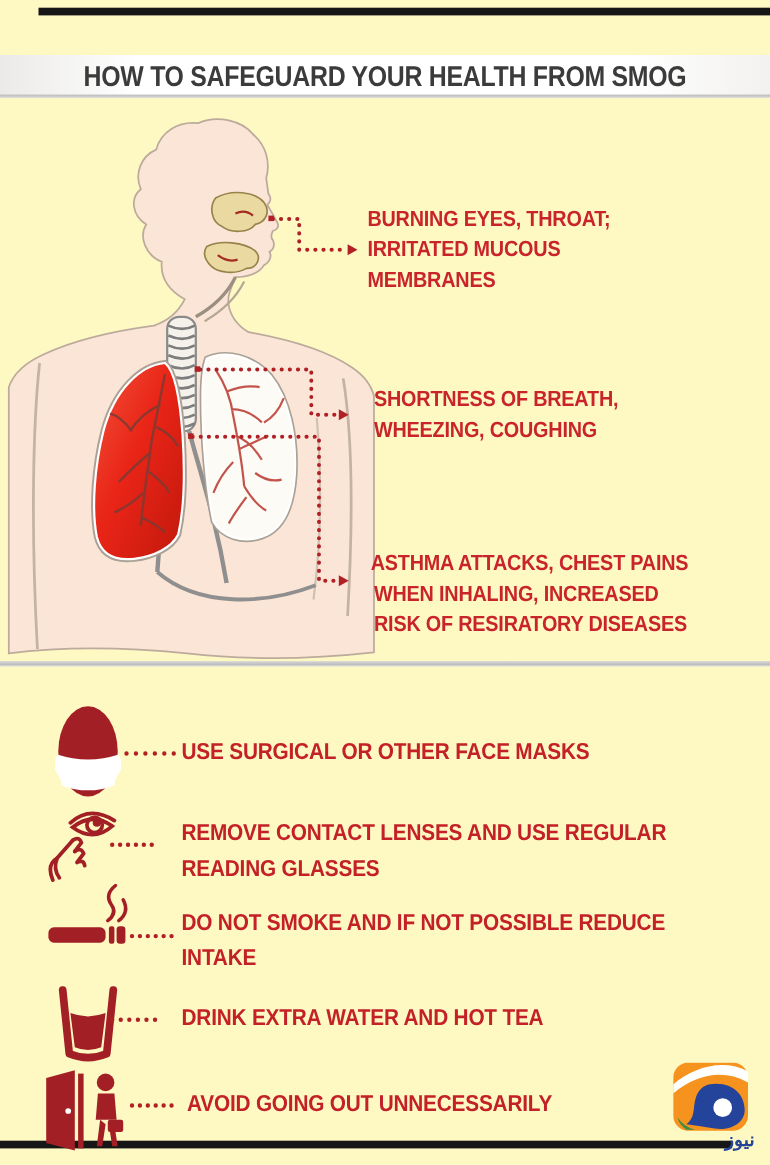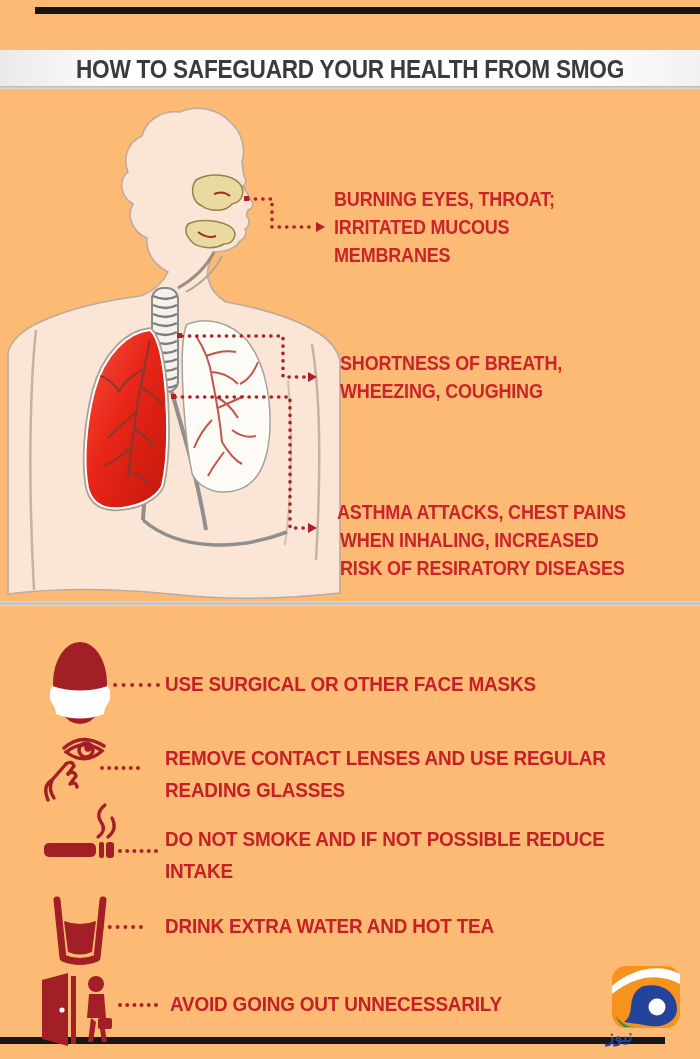--- a/index.html
+++ b/index.html
@@ -1,36 +1,36 @@
 <!DOCTYPE html>
 <html><head>
 <meta charset="utf-8">
 <style>
   html,body{margin:0;padding:0;background:#fff;}
-  #canvas{position:relative;width:700px;height:1059px;background:#fdba74;overflow:hidden;
+  #canvas{position:relative;width:700px;height:1059px;background:#fef9c3;overflow:hidden;
           font-family:"Liberation Sans",sans-serif;}
   .abs{position:absolute;}
   .edgebar{position:absolute;background:#161616;height:7px;}
   .titleband{position:absolute;left:0;top:50px;width:700px;height:37px;
              background:linear-gradient(to right,#ebeae8,#ffffff 18%,#ffffff 82%,#f2f1ef);}
   .titlerule{position:absolute;left:0;top:86px;width:700px;height:3px;
              background:linear-gradient(to bottom,#b9b9b9,#dddddd);}
   .midrule{position:absolute;left:0;top:601px;width:700px;height:5px;
            background:linear-gradient(to bottom,#d9d9d9,#bdbdbd 60%,#e3e3e3);}
   .title{position:absolute;left:0;top:54px;width:700px;text-align:center;
          font-size:26px;font-weight:bold;letter-spacing:-0.3px;color:#3b3b3b;
          transform:scaleX(0.87);transform-origin:50% 50%;white-space:nowrap;}
   .redline{position:absolute;font-weight:bold;color:#c9242b;font-size:20px;
            letter-spacing:-0.2px;white-space:nowrap;transform:scaleX(0.9);
            transform-origin:0 50%;}
   .tipline{position:absolute;font-weight:bold;color:#c32127;font-size:21px;
            letter-spacing:-0.2px;white-space:nowrap;transform:scaleX(0.9);
            transform-origin:0 50%;}
   .dotlead{position:absolute;height:0;border-top:4px dotted #b02025;}
-  .urdu{position:absolute;left:606px;top:1026px;width:80px;text-align:left;
+  .urdu{position:absolute;left:606px;top:1026px;width:80px;text-align:right;
         font-size:17px;font-weight:bold;color:#24439a;direction:rtl;}
 </style>
 </head>
 <body>
 
 <div id="canvas">
 
   <div class="edgebar" style="left:35px;top:7px;width:665px;"></div>
   <div class="edgebar" style="left:0;top:1037px;width:665px;"></div>
 

